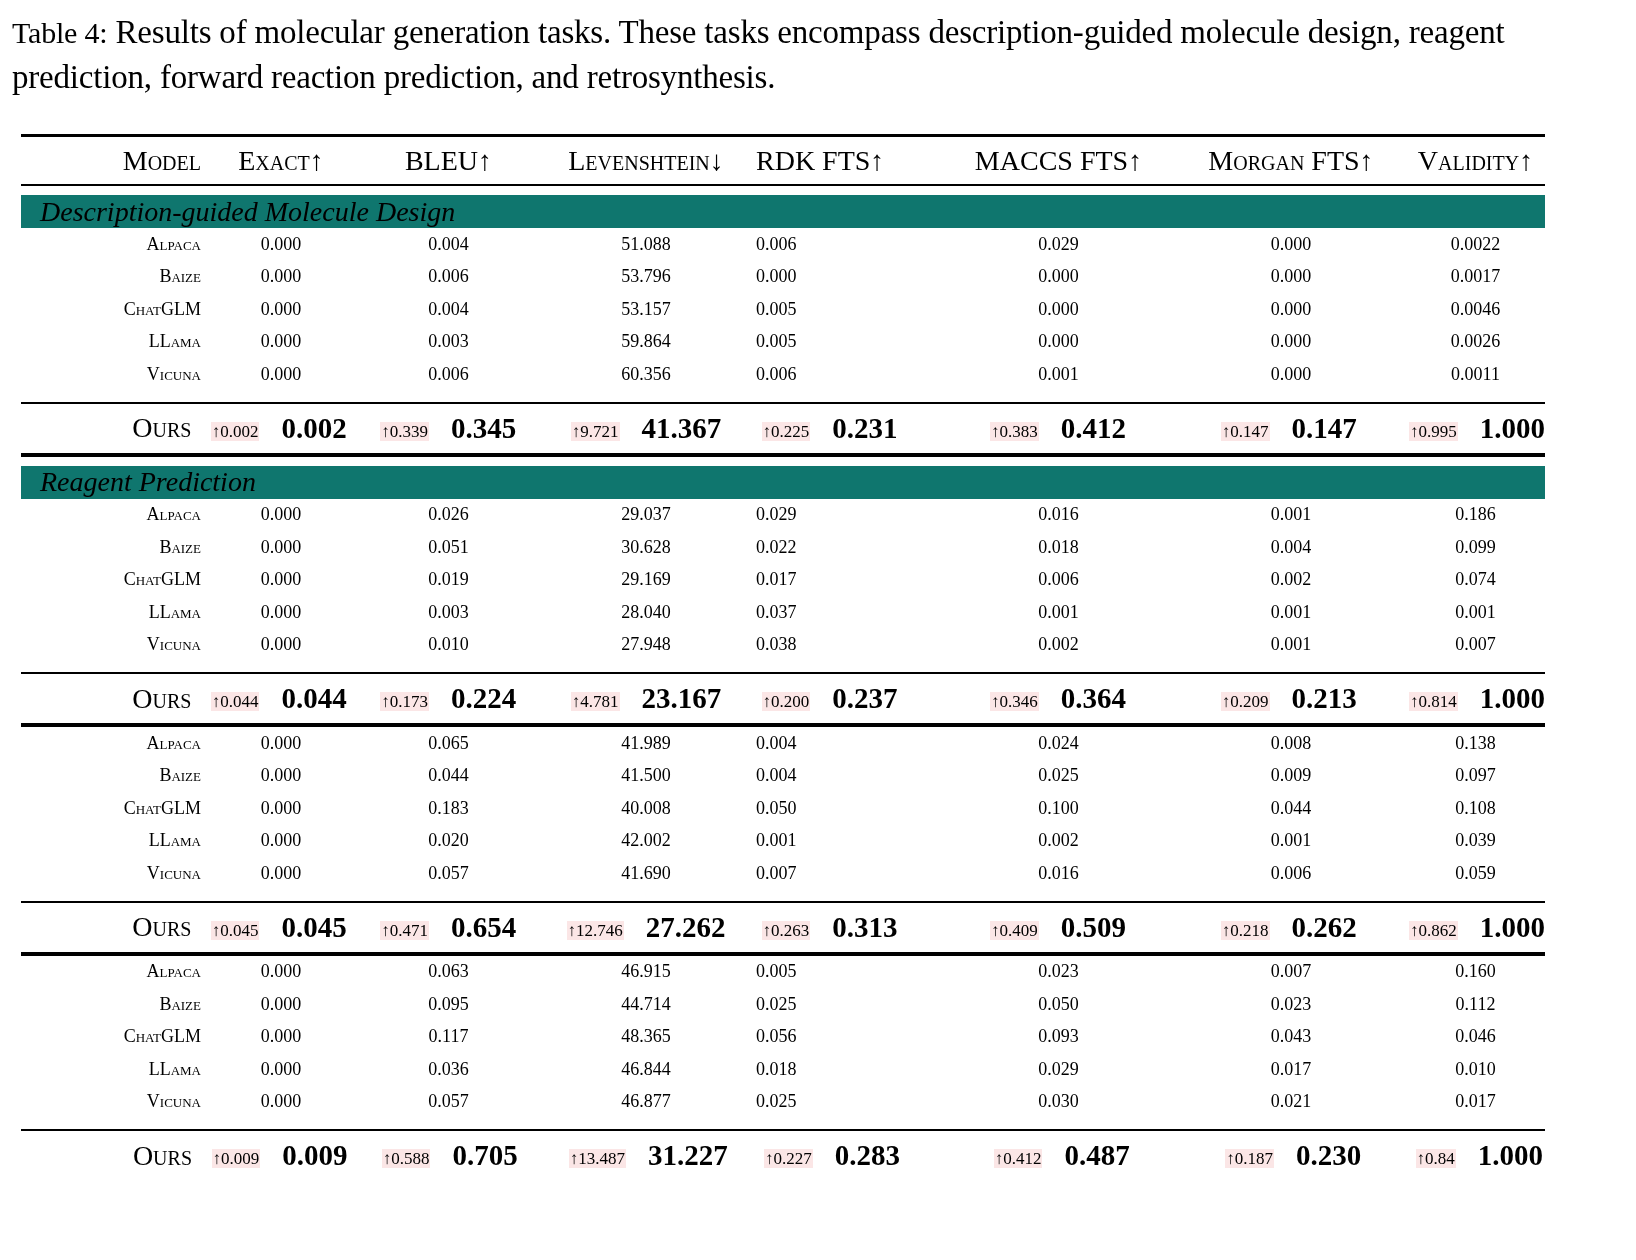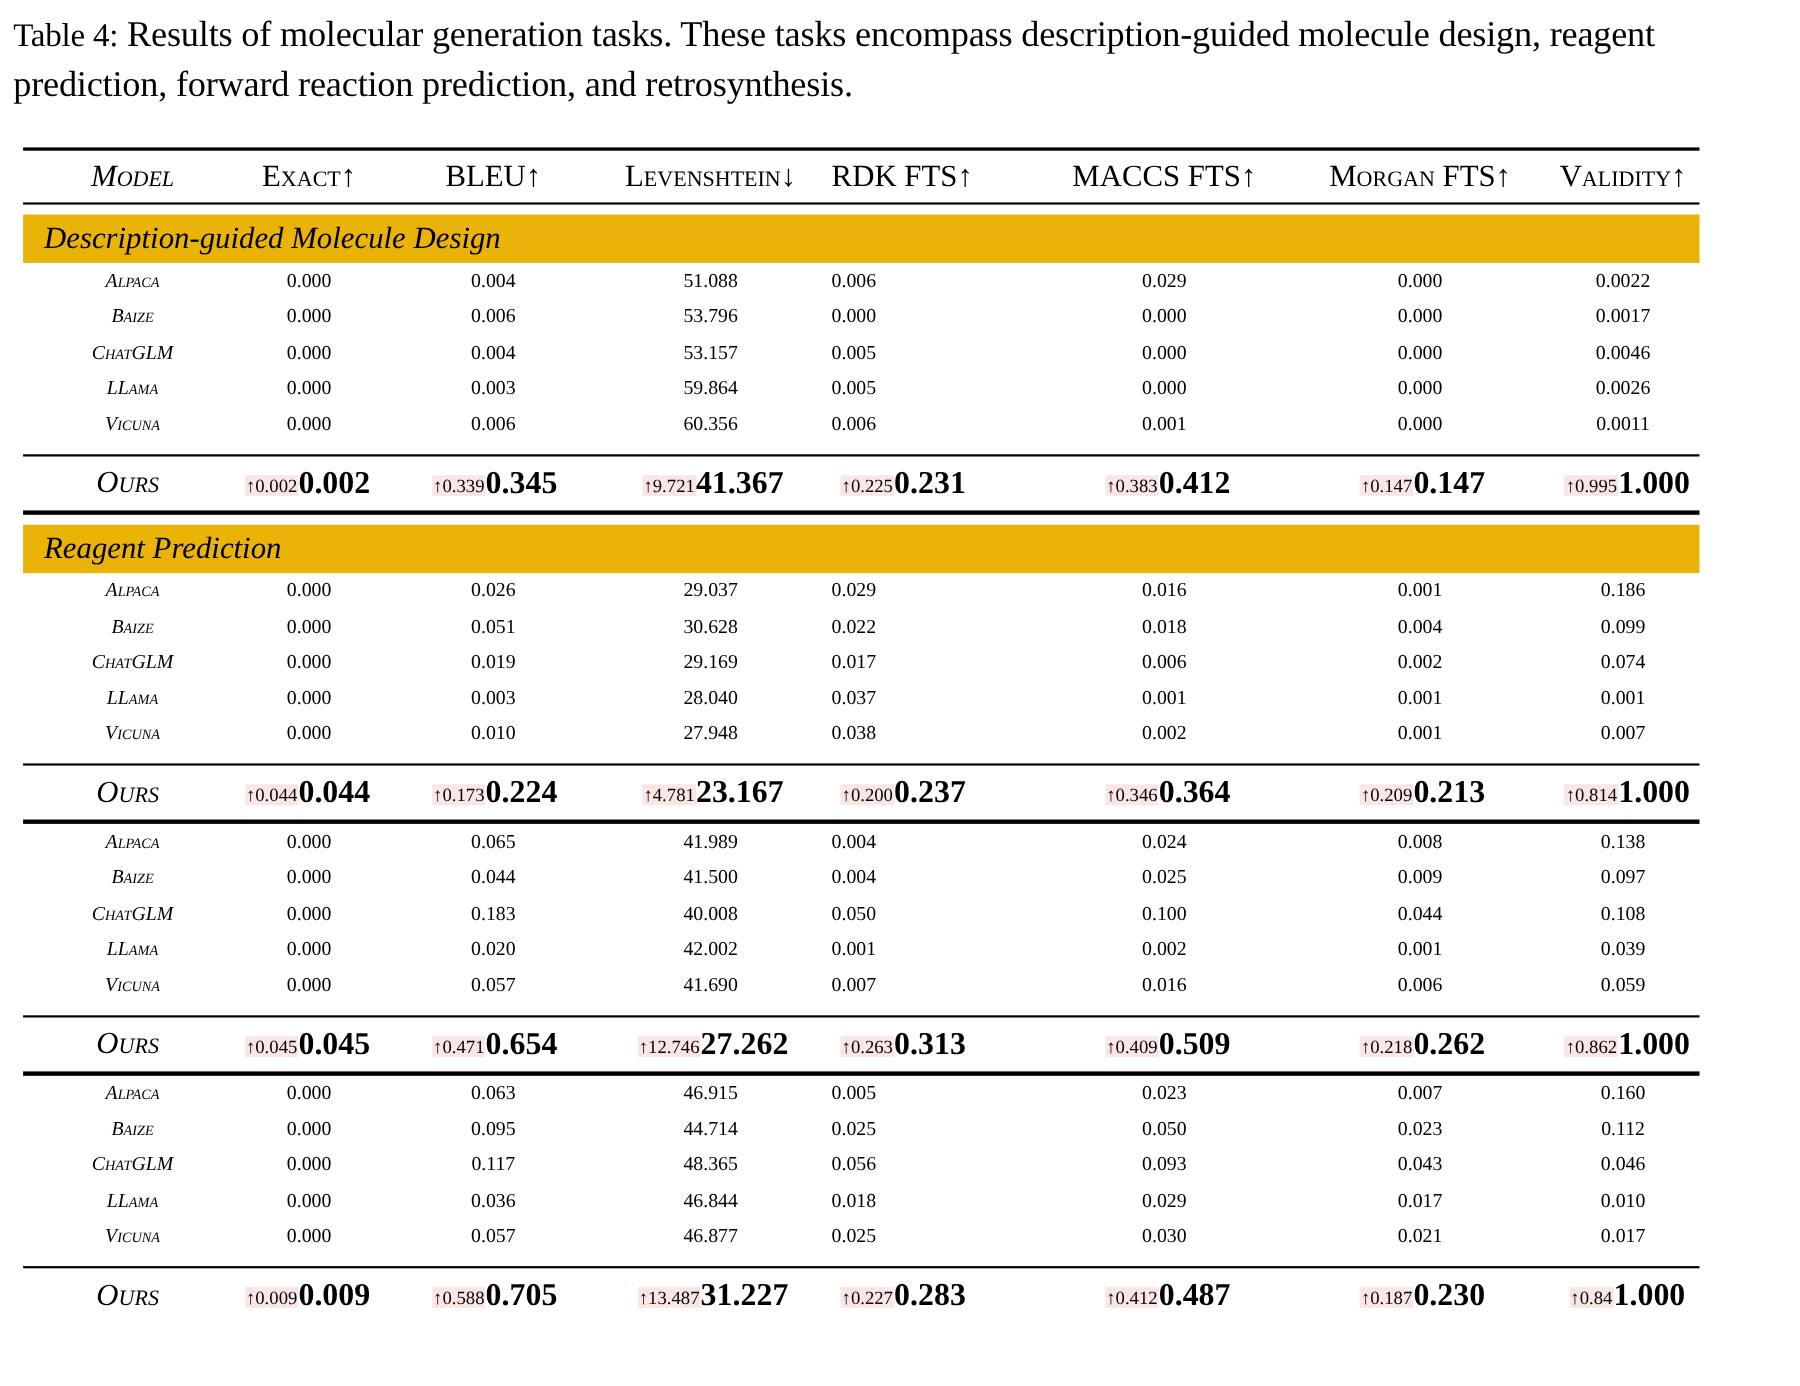--- a/index.html
+++ b/index.html
@@ -8,33 +8,33 @@
   .caption { position:absolute; left:12px; top:10px; width:1620px;
              font-size:33px; line-height:44px; letter-spacing:-0.2px; }
   .caption .lbl { font-size:30px; }
   .table-wrap { position:absolute; left:21px; top:134px; width:1524px; }
   .rule-top { height:3px; background:#000; }
   .rule-mid { height:2px; background:#000; }
   .rule-thick { height:4px; background:#000; }
   .hdr { display:flex; align-items:center; height:47px; font-size:28px; }
   .row { display:flex; align-items:center; height:32.5px; font-size:18px; }
   .ours { display:flex; align-items:center; height:49px; font-size:28px;gap:12px; }
-  .band { background:#eab308; height:44px; display:flex; align-items:center;
+  .band { background:#0f766e; height:33px; display:flex; align-items:center;
           font-style:italic; font-size:28px; padding-left:19px; margin-top:9px; }
-  .c0 { width:180px; padding-left:19px; box-sizing:border-box; text-align:center;font-style:italic; }
+  .c0 { width:180px; padding-left:19px; box-sizing:border-box; text-align:right; }
   .c1 { width:160px; text-align:center; }
   .c2 { width:175px; text-align:center; }
   .c3 { width:220px; text-align:center; }
   .c4 { width:185px; text-align:left; }
   .c5 { width:235px; text-align:center; }
   .c6 { width:230px; text-align:center; }
   .c7 { width:139px; text-align:center; }
   .sc { font-variant:small-caps; }
   .hdr .c7 { text-align:center; }
-  .delta { background:#fbe6e6; font-size:17px; padding:0 1px; margin-right:0; vertical-align:1px; }
+  .delta { background:#fbe6e6; font-size:17px; padding:0 1px; margin-right:22px; vertical-align:1px; }
   .best { font-weight:bold; font-size:29px; }
   .gap-after { height:11px; }
 </style>
 </head>
 <body>
 
 <div class="caption">
   <span class="lbl">Table 4:</span>
   <span>Results of molecular generation tasks. These tasks encompass description-guided molecule design, reagent prediction, forward reaction prediction, and retrosynthesis.</span>
 </div>

